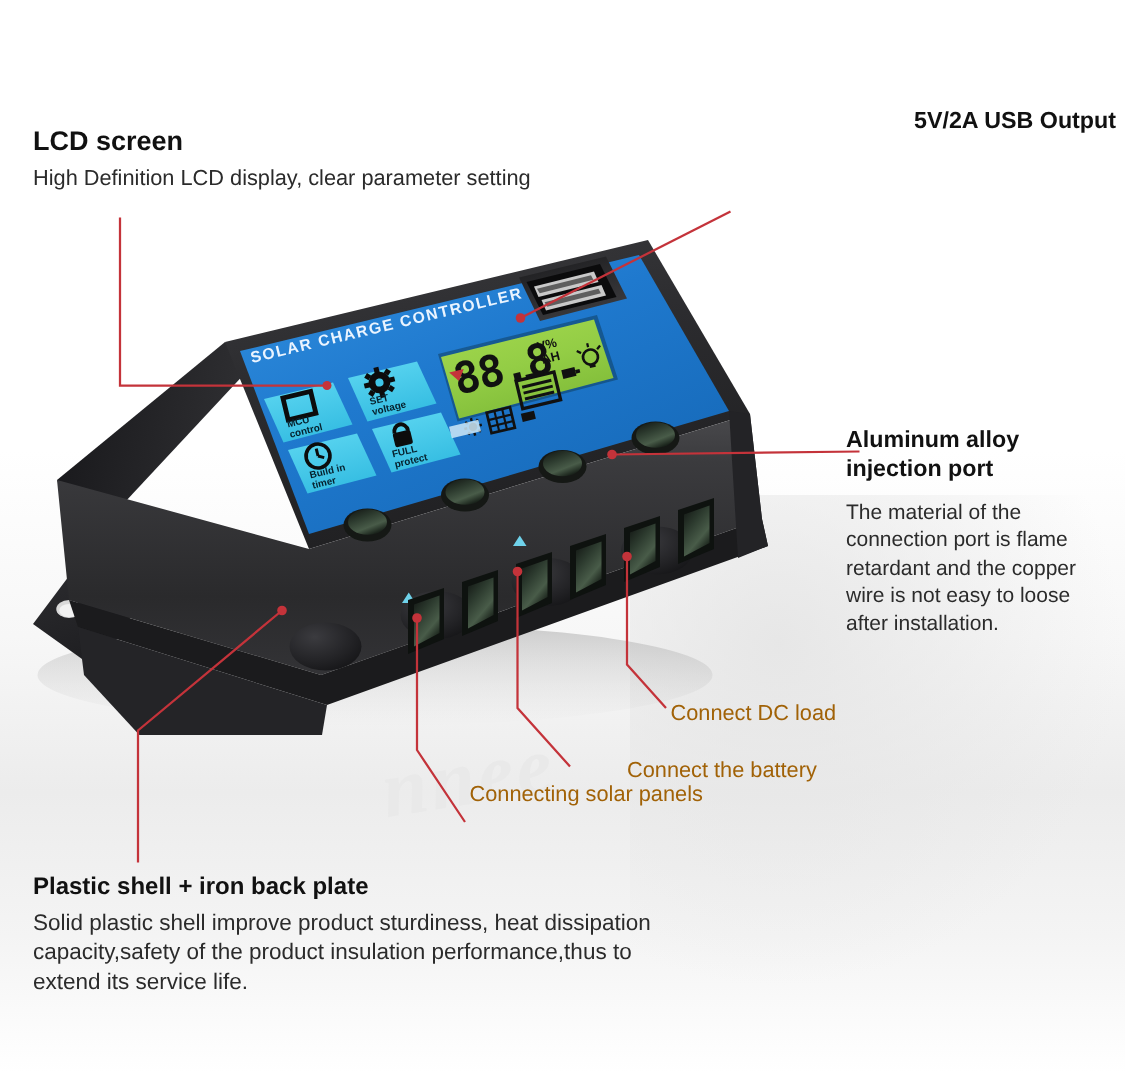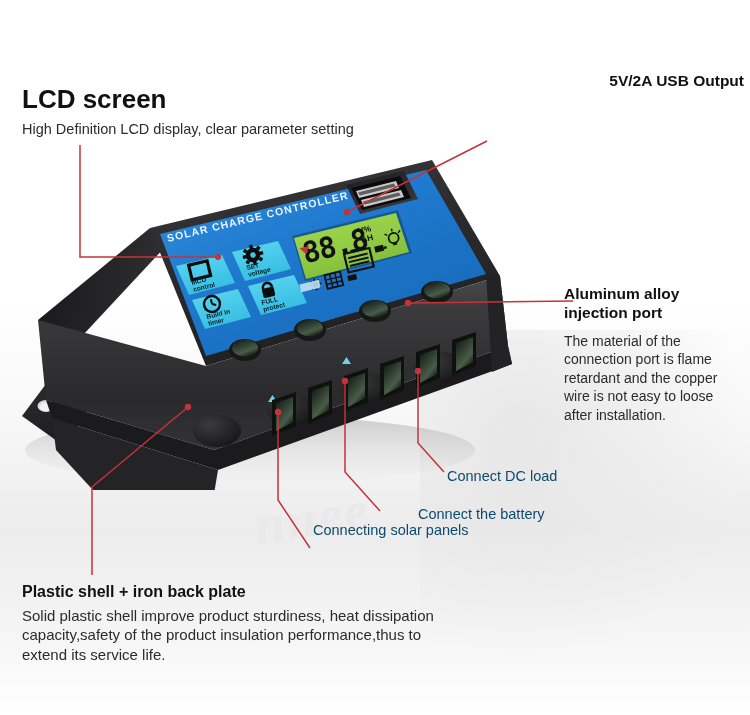--- a/index.html
+++ b/index.html
@@ -31,36 +31,36 @@
 
   
   .callout{position:absolute;}
   .callout .c-title{
     font-weight:bold;color:#111;line-height:1.22;margin:0 0 4px 0;
   }
   .callout .c-body{
     color:#2b2b2b;line-height:1.32;margin:0;
   }
   .co-lcd{left:22px;top:84px;width:400px;}
-  .co-lcd .c-title{font-size:26px;}
+  .co-lcd .c-title{font-size:18px;}
   .co-lcd .c-body{font-size:14.5px;}
 
   .co-usb{left:489px;top:72px;width:255px;text-align:right;}
   .co-usb .c-title{font-size:15.5px;}
   .co-usb .c-body{font-size:14px;}
 
   .co-alu{left:564px;top:284px;width:172px;}
   .co-alu .c-title{font-size:15.5px;line-height:1.25;}
   .co-alu .c-body{font-size:14px;margin-top:9px;}
 
   .co-shell{left:22px;top:582px;width:420px;}
   .co-shell .c-title{font-size:16px;}
   .co-shell .c-body{font-size:15px;margin-top:4px;}
 
-  .lbl{position:absolute;font-size:14.5px;color:#0c4a6e;white-space:nowrap;}
+  .lbl{position:absolute;font-size:14.5px;color:#a16207;white-space:nowrap;}
   .lbl-dc{left:447px;top:468px;}
   .lbl-batt{left:402px;top:506px;margin-left:16px;}
   .lbl-solar{left:313px;top:522px;}
 
   
   #leaders{position:absolute;left:0;top:0;width:750px;height:715px;pointer-events:none;}
 
   
   #device{position:absolute;left:0;top:150px;width:560px;height:340px;}
 </style>

